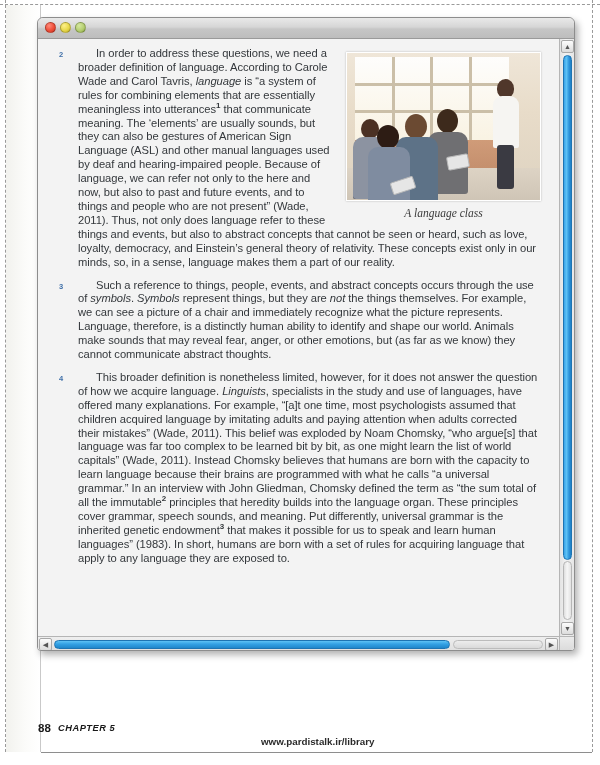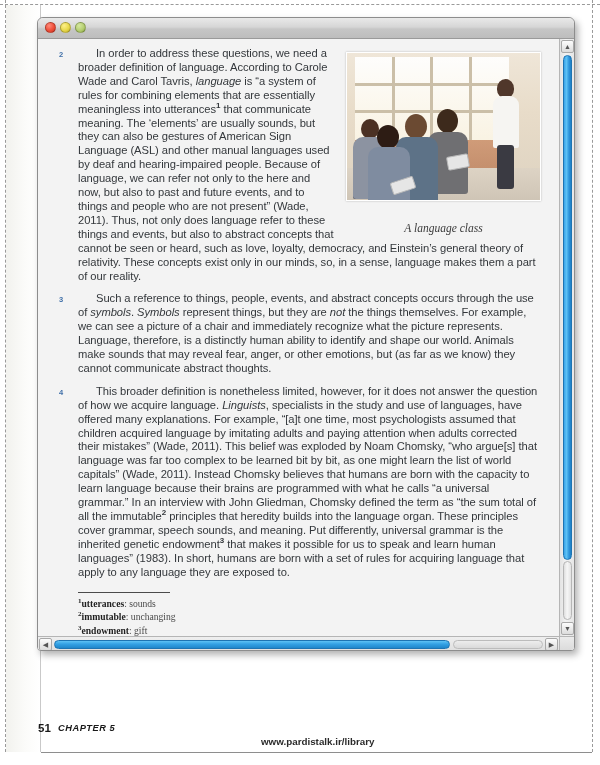--- a/index.html
+++ b/index.html
@@ -164,21 +164,21 @@
   }
   .tablet {
     position: absolute; background: #e6e6e6; border: 1px solid #b9b9b9; border-radius: 2px;
   }
   #figure-caption {
     text-align: center;
     font-family: "Liberation Serif", serif;
     font-style: italic;
     font-size: 11.5px;
     color: #3a3a3a;
-    margin-top: 21px;
+    margin-top: 6px;
   }
 
   
   .para {
     position: relative;
     font-size: 11.2px;
     line-height: 13.9px;
     color: #33373b;
     margin: 0 0 9px 0;
     text-align: left;
@@ -402,35 +402,20 @@
           <p class="para">
             <span class="pnum">3</span>
             <span><span class="indent"></span>Such a reference to things, people, events, and abstract concepts occurs through the use of <i>symbols</i>. <i>Symbols</i> represent things, but they are <i>not</i> the things themselves. For example, we can see a picture of a chair and immediately recognize what the picture represents. Language, therefore, is a distinctly human ability to identify and shape our world. Animals make sounds that may reveal fear, anger, or other emotions, but (as far as we know) they cannot communicate abstract thoughts.</span>
           </p>
 
           <p class="para">
             <span class="pnum">4</span>
             <span><span class="indent"></span>This broader definition is nonetheless limited, however, for it does not answer the question of how we acquire language. <i>Linguists</i>, specialists in the study and use of languages, have offered many explanations. For example, “[a]t one time, most psychologists assumed that children acquired language by imitating adults and paying attention when adults corrected their mistakes” (Wade, 2011). This belief was exploded by Noam Chomsky, “who argue[s] that language was far too complex to be learned bit by bit, as one might learn the list of world capitals” (Wade, 2011). Instead Chomsky believes that humans are born with the capacity to learn language because their brains are programmed with what he calls “a universal grammar.” In an interview with John Gliedman, Chomsky defined the term as “the sum total of all the immutable<sup>2</sup> principles that heredity builds into the language organ. These principles cover grammar, speech sounds, and meaning. Put differently, universal grammar is the inherited genetic endowment<sup>3</sup> that makes it possible for us to speak and learn human languages” (1983). In short, humans are born with a set of rules for acquiring language that apply to any language they are exposed to.</span>
           </p>
 
-          <div id="footnotes">
-            <div id="footnote-rule"></div>
-
-            <div class="footnote">
-              <span class="fn-mark">1</span><span class="fn-term">utterances</span>: <span>sounds</span>
-            </div>
-
-            <div class="footnote">
-              <span class="fn-mark">2</span><span class="fn-term">immutable</span>: <span>unchanging</span>
-            </div>
-
-            <div class="footnote">
-              <span class="fn-mark">3</span><span class="fn-term">endowment</span>: <span>gift</span>
-            </div>
-          </div>
 
         </div>
       </div>
 
       <div id="vscroll">
         <div class="sb-arrow" id="vs-up">▲</div>
         <div id="vs-thumb"></div>
         <div id="vs-track-lower"></div>
         <div class="sb-arrow" id="vs-down">▼</div>
       </div>
@@ -441,19 +426,19 @@
         <div id="hs-track-right"></div>
         <div class="sb-arrow" id="hs-right">▶</div>
       </div>
 
       <div id="resize-corner"></div>
 
     </div>
   </div>
 
   <div id="page-footer">
-    <span id="footer-page-number">51</span>
+    <span id="footer-page-number">88</span>
     <span id="footer-chapter">CHAPTER 5</span>
     <span id="footer-url">www.pardistalk.ir/library</span>
   </div>
   <div id="footer-rule"></div>
 
 </div>
 
 </body></html>

